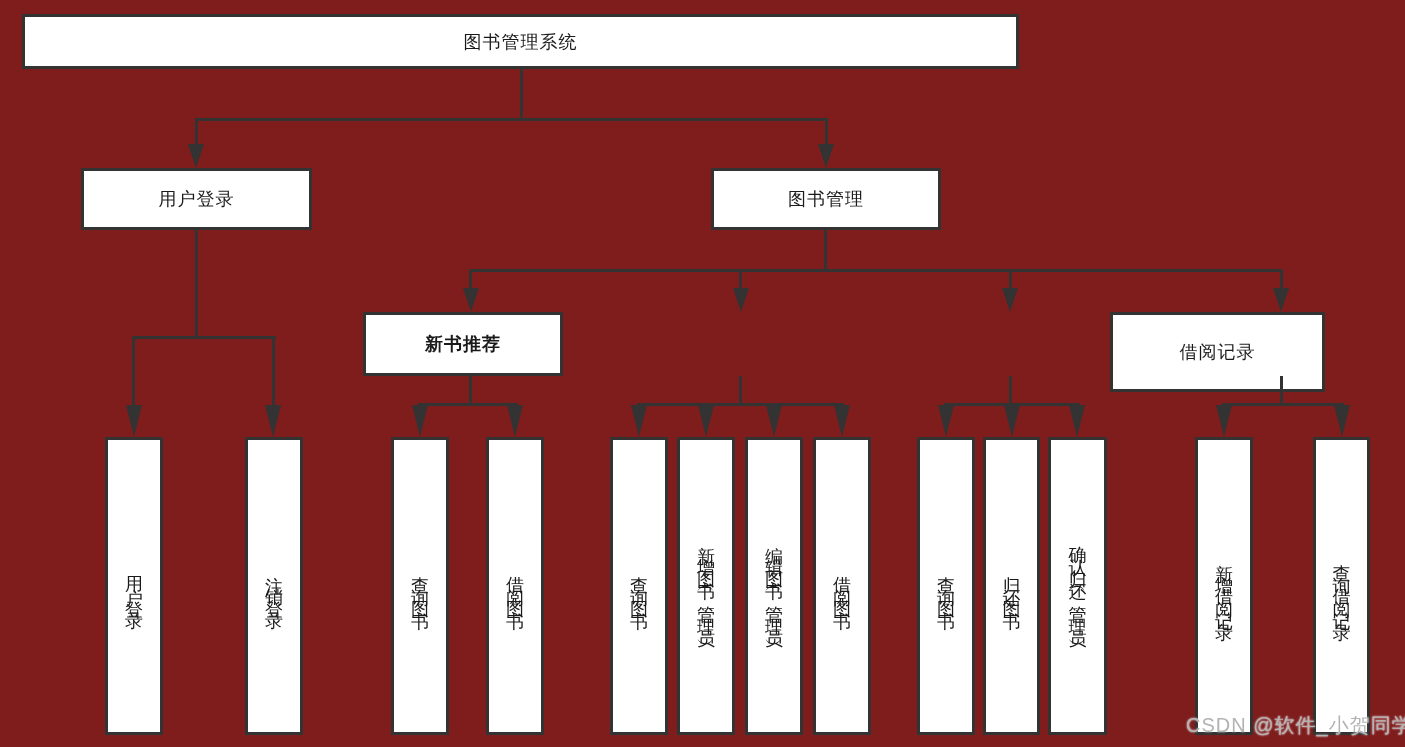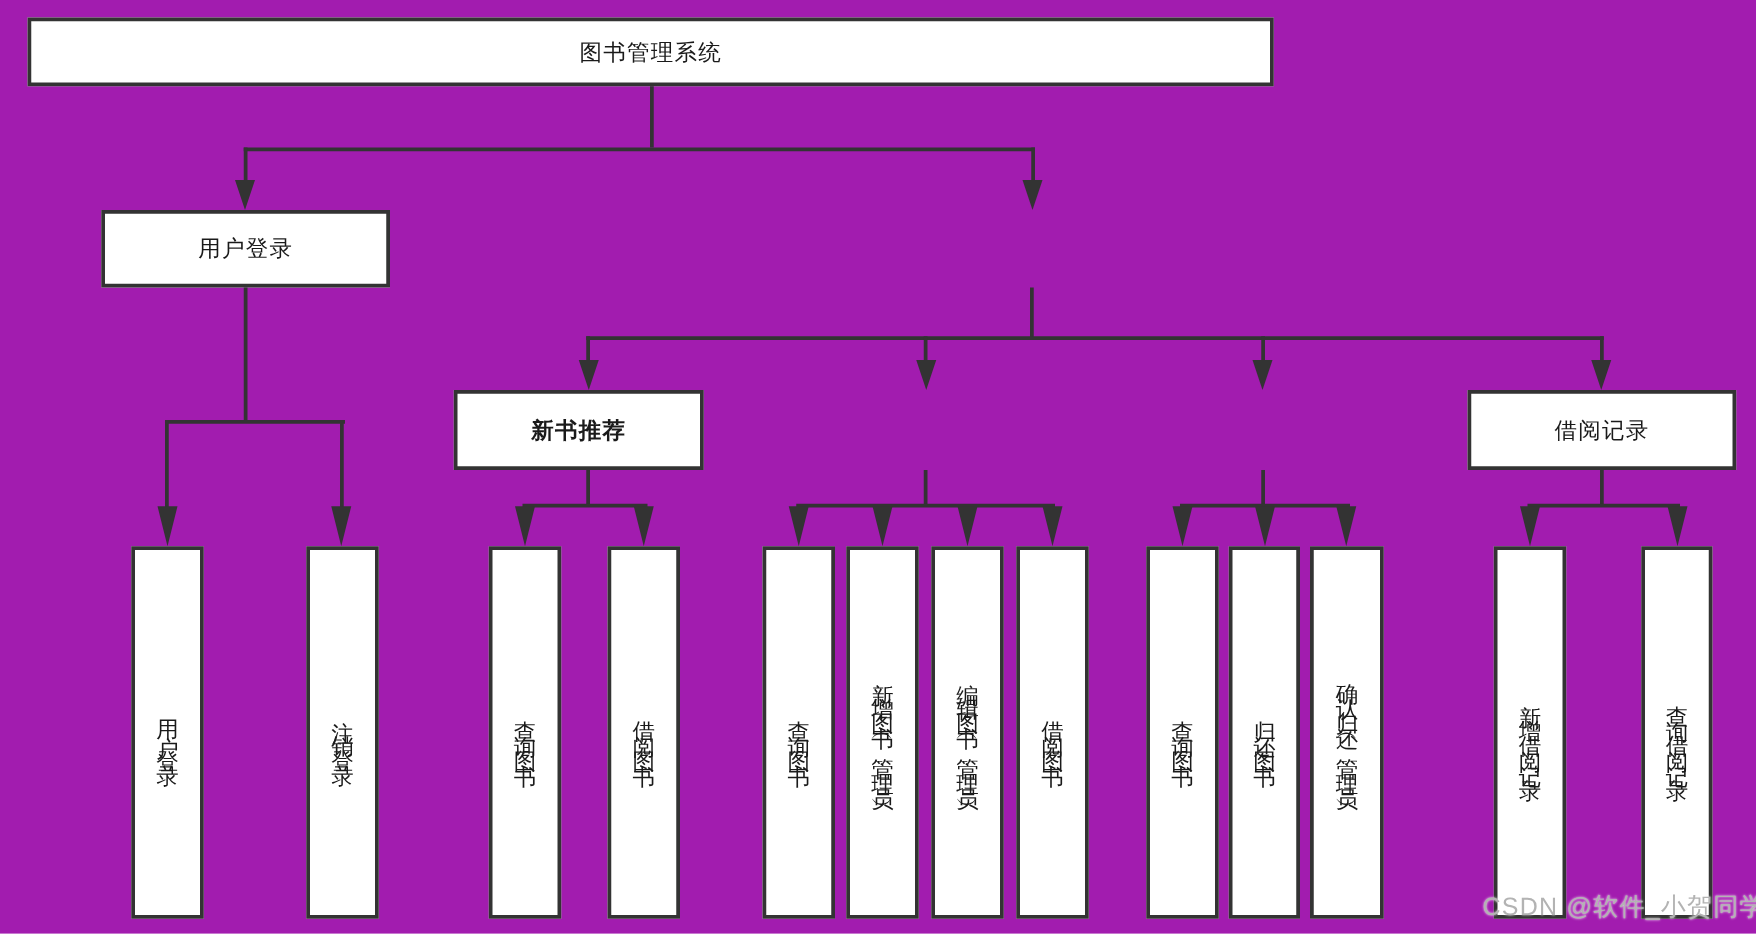--- a/index.html
+++ b/index.html
@@ -1,17 +1,17 @@
 <!DOCTYPE html>
 <html><head>
 <meta charset="utf-8">
 <style>
   html,body { margin:0; padding:0; background:#ffffff; }
   .stage {
-    position:relative; width:1405px; height:747px; background:#a21caf;
+    position:relative; width:1405px; height:747px; background:#7f1d1d;
     font-family:"Liberation Sans","DejaVu Sans",sans-serif; overflow:hidden;
   }
   .box {
     position:absolute; box-sizing:border-box;
     border:3px solid #333333; background:#ffffff;
     display:flex; align-items:center; justify-content:center;
     font-size:18px; color:#1a1a1a; letter-spacing:1px;
   }
   .tall span {
     writing-mode:vertical-rl; text-orientation:mixed;
@@ -42,20 +42,23 @@
   <div class="ln" style="left:520px;top:69px;width:3px;height:49px;"></div>
   <div class="ln" style="left:195px;top:118px;width:633px;height:3px;"></div>
   <div class="ln" style="left:195px;top:118px;width:3px;height:30px;"></div>
   <div class="ln" style="left:825px;top:118px;width:3px;height:30px;"></div>
   <div class="arw" style="left:188px;top:144px;"></div>
   <div class="arw" style="left:818px;top:144px;"></div>
 
   <div class="box" style="left:81px;top:168px;width:231px;height:62px;">
     <span>用户登录</span>
   </div>
+  <div class="box" style="left:711px;top:168px;width:230px;height:62px;">
+    <span>图书管理</span>
+  </div>
 
   <div class="ln" style="left:195px;top:230px;width:3px;height:108px;"></div>
   <div class="ln" style="left:132px;top:336px;width:144px;height:3px;"></div>
   <div class="ln" style="left:132px;top:336px;width:3px;height:72px;"></div>
   <div class="ln" style="left:272px;top:336px;width:3px;height:72px;"></div>
   <div class="arw long" style="left:126px;top:405px;"></div>
   <div class="arw long" style="left:265px;top:405px;"></div>
 
   <div class="ln" style="left:824px;top:230px;width:3px;height:41px;"></div>
   <div class="ln" style="left:469px;top:269px;width:814px;height:3px;"></div>
@@ -64,21 +67,21 @@
   <div class="ln" style="left:1009px;top:269px;width:3px;height:21px;"></div>
   <div class="ln" style="left:1280px;top:269px;width:3px;height:21px;"></div>
   <div class="arw" style="left:463px;top:288px;"></div>
   <div class="arw" style="left:733px;top:288px;"></div>
   <div class="arw" style="left:1002px;top:288px;"></div>
   <div class="arw" style="left:1273px;top:288px;"></div>
 
   <div class="box" style="left:363px;top:312px;width:200px;height:64px;font-weight:bold;">
     <span>新书推荐</span>
   </div>
-  <div class="box" style="left:1174px;top:312px;width:215px;height:64px;">
+  <div class="box" style="left:1110px;top:312px;width:215px;height:80px;">
     <span>借阅记录</span>
   </div>
 
   <div class="ln" style="left:469px;top:376px;width:3px;height:29px;"></div>
   <div class="ln" style="left:418px;top:403px;width:100px;height:3px;"></div>
   <div class="arw long" style="left:412px;top:405px;"></div>
   <div class="arw long" style="left:507px;top:405px;"></div>
 
   <div class="ln" style="left:739px;top:376px;width:3px;height:29px;"></div>
   <div class="ln" style="left:637px;top:403px;width:207px;height:3px;"></div>

